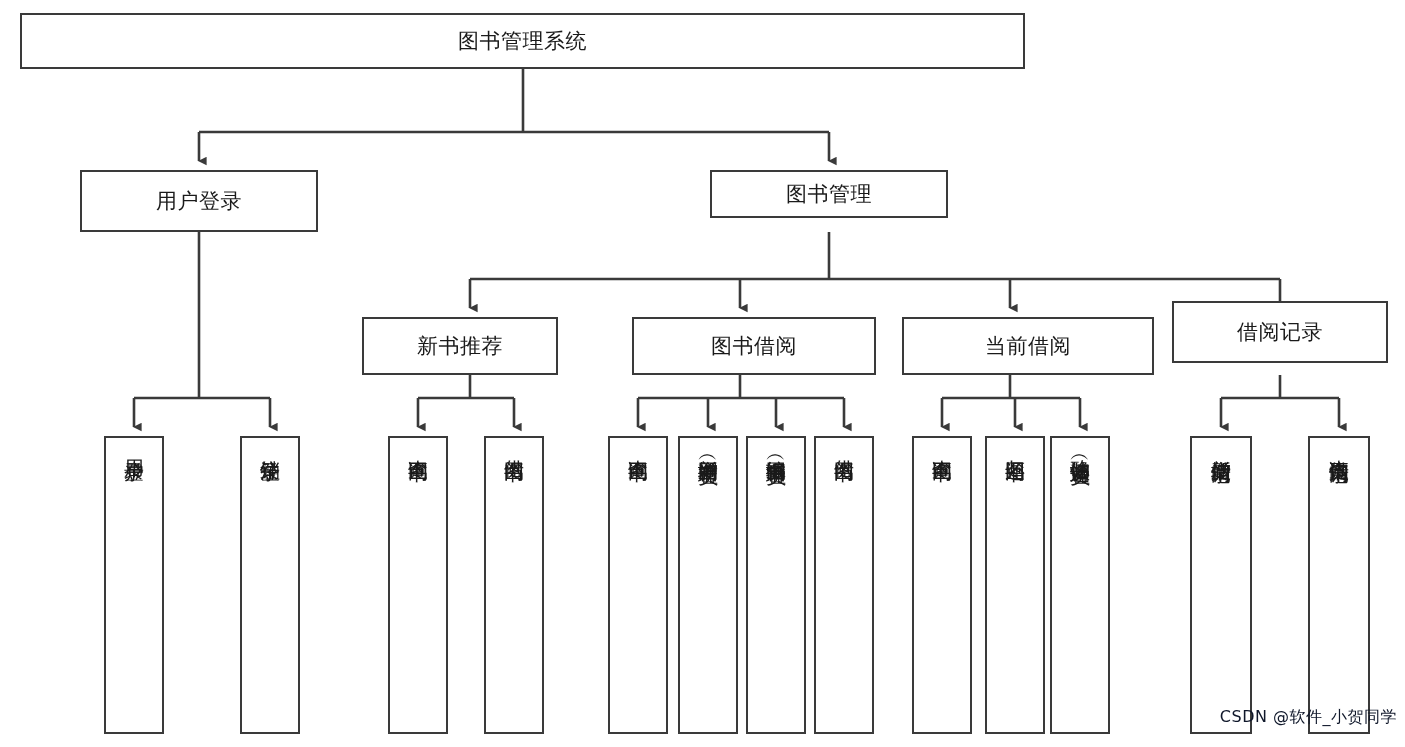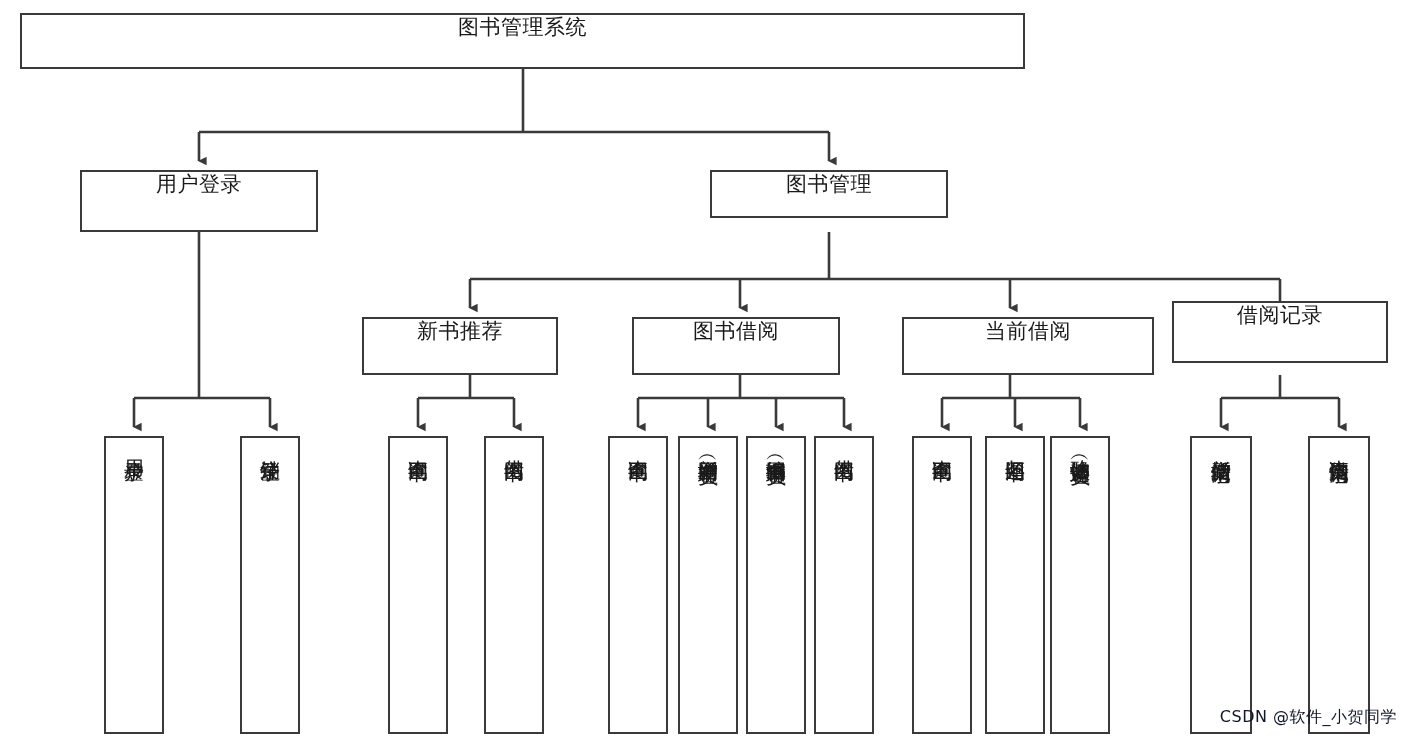--- a/index.html
+++ b/index.html
@@ -23,21 +23,21 @@
     top: 0;
     width: 1405px;
     height: 747px;
   }
   .node {
     position: absolute;
     box-sizing: border-box;
     background: #ffffff;
     border: 2px solid #3a3a3a;
     display: flex;
-    align-items: flex-start;
+    align-items: center;
     justify-content: center;
     color: #1a1a1a;
     z-index: 2;
   }
   .node .node-label {
     display: block;
     line-height: 1.18;
     letter-spacing: 0.5px;
   }
   .node.horizontal .node-label {
@@ -123,21 +123,21 @@
       </div>
       <div class="node horizontal" id="node-user-login" style="left: 80px; top: 170px; width: 238px; height: 62px;">
         <span class="node-label">用户登录</span>
       </div>
       <div class="node horizontal" id="node-book-manage" style="left: 710px; top: 170px; width: 238px; height: 48px;">
         <span class="node-label">图书管理</span>
       </div>
       <div class="node horizontal" id="node-new-book-rec" style="left: 362px; top: 317px; width: 196px; height: 58px;">
         <span class="node-label">新书推荐</span>
       </div>
-      <div class="node horizontal" id="node-book-borrow" style="left: 632px; top: 317px; width: 208px; height: 58px;">
+      <div class="node horizontal" id="node-book-borrow" style="left: 632px; top: 317px; width: 244px; height: 58px;">
         <span class="node-label">图书借阅</span>
       </div>
       <div class="node horizontal" id="node-current-borrow" style="left: 902px; top: 317px; width: 252px; height: 58px;">
         <span class="node-label">当前借阅</span>
       </div>
       <div class="node horizontal" id="node-borrow-record" style="left: 1172px; top: 301px; width: 216px; height: 62px;">
         <span class="node-label">借阅记录</span>
       </div>
       <div class="node vertical" id="node-leaf-user-login" style="left: 104px; top: 436px; width: 60px; height: 298px;">
         <span class="node-label">用户登录</span>

